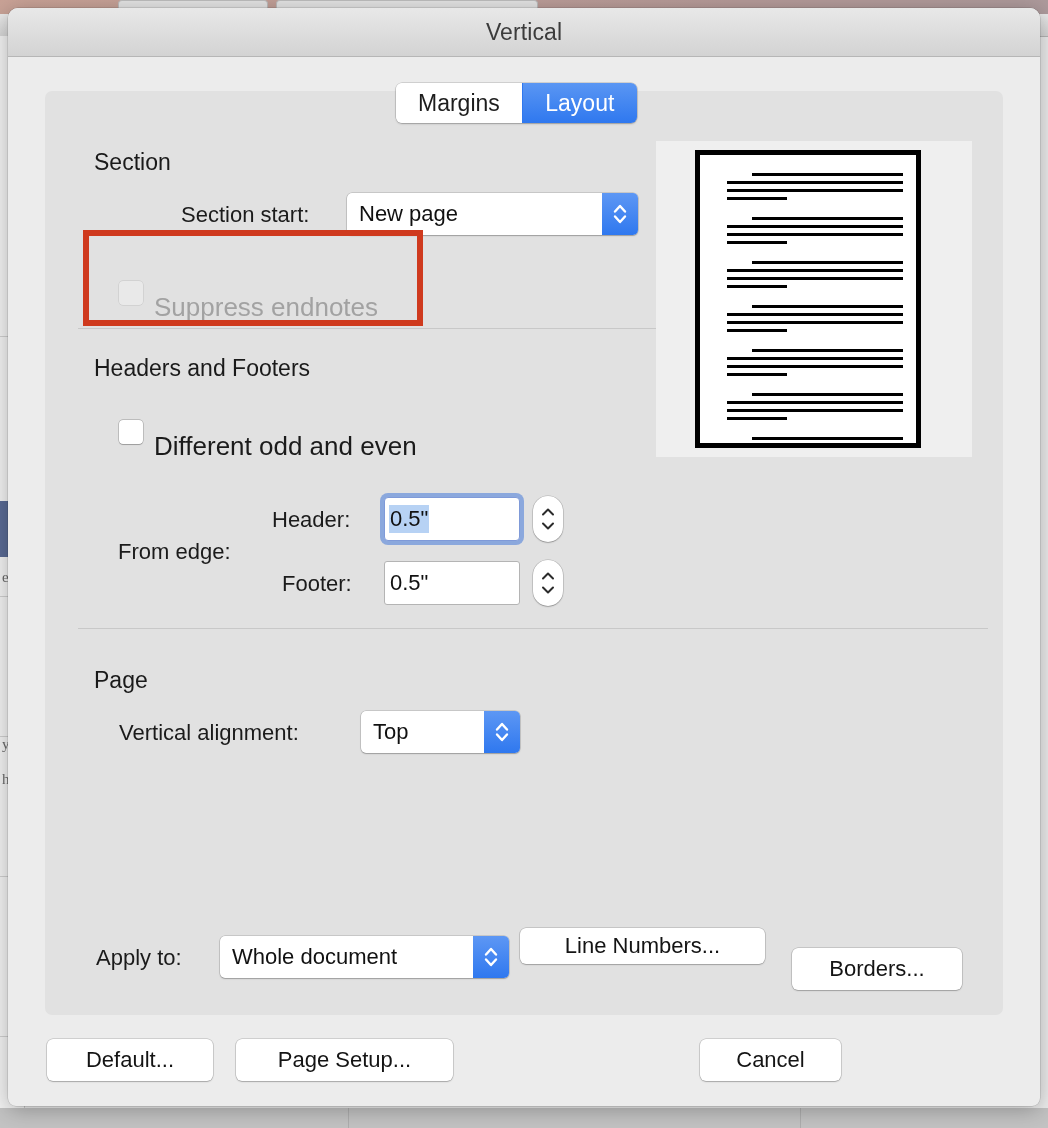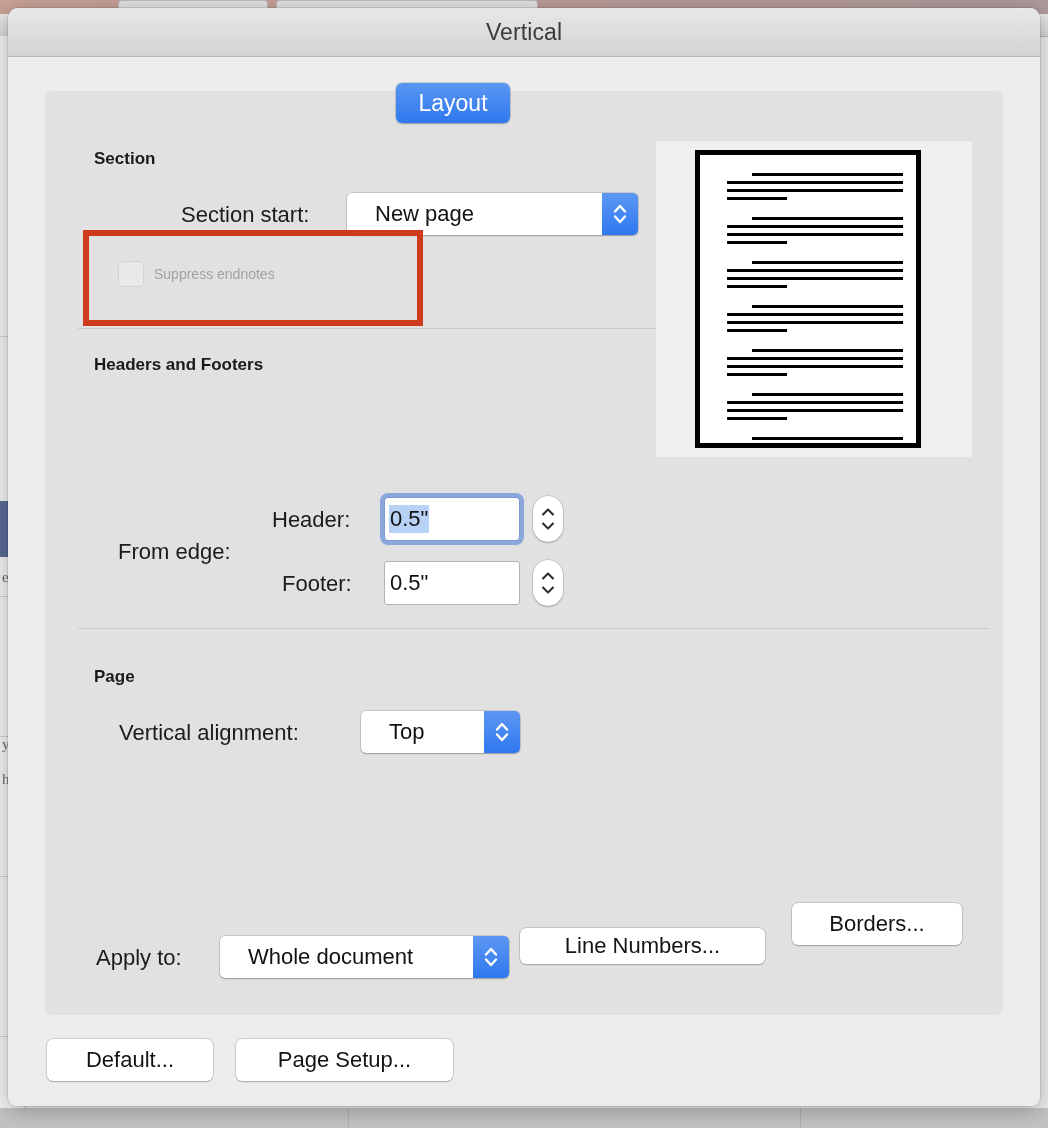--- a/index.html
+++ b/index.html
@@ -154,22 +154,22 @@
     left: 37px;
     top: 83px;
     width: 958px;
     height: 924px;
     background: #e1e1e1;
     border-radius: 7px;
   }
 
   .group-title {
     position: absolute;
-    font-size: 17px;
-    font-weight: bold;
+    font-size: 23px;
+    font-weight: normal;
     color: #1a1a1a;
   }
   .row-label {
     position: absolute;
     font-size: 22px;
     color: #1b1b1b;
     white-space: nowrap;
   }
 
   
@@ -178,21 +178,21 @@
     height: 42px;
     background: #ffffff;
     border-radius: 5px;
     box-shadow: 0 1px 1.5px rgba(0,0,0,0.22), 0 0 0 0.5px rgba(0,0,0,0.22);
     display: flex;
     align-items: center;
     cursor: default;
   }
   .popup .pv {
     flex: 1 1 auto;
-    padding-left: 28px;
+    padding-left: 12px;
     font-size: 22px;
     color: #111;
     white-space: nowrap;
     overflow: hidden;
   }
   .popup .arrows {
     width: 36px;
     height: 100%;
     flex: 0 0 36px;
     border-radius: 0 5px 5px 0;
@@ -215,21 +215,21 @@
     width: 24px;
     height: 24px;
     border-radius: 4px;
     background: #ffffff;
     box-shadow: 0 0.5px 1px rgba(0,0,0,0.18), 0 0 0 0.5px rgba(0,0,0,0.30);
   }
   .check-row.disabled .cbox {
     background: #e9e9e9;
     box-shadow: 0 0 0 0.5px rgba(0,0,0,0.13);
   }
-  .check-label { font-size: 14px; color: #1b1b1b; white-space: nowrap; }
+  .check-label { font-size: 26px; color: #1b1b1b; white-space: nowrap; margin-top: 30px; }
   .check-row.disabled .check-label { color: #a2a2a2; }
 
   
   .field-wrap { position: absolute; }
   .field {
     width: 136px;
     height: 44px;
     background: #ffffff;
     border: 1px solid #b4b4b4;
     border-radius: 3px;
@@ -362,20 +362,21 @@
 
   <div class="dialog">
 
     <div class="titlebar">
       <div class="title-text">Vertical</div>
     </div>
 
     <div class="panel"></div>
 
     <div class="tabs">
+      <div class="tab">Margins</div>
       <div class="tab active">Layout</div>
     </div>
 
     <div class="group-title" style="left:86px; top:141px;">Section</div>
 
     <div class="row-label" style="left:159px; top:194px;margin-left:14px;">Section start:</div>
 
     <div class="popup" style="left:339px; top:185px; width:291px;">
       <div class="pv">New page</div>
       <div class="arrows">
@@ -388,20 +389,24 @@
 
     <div class="check-row disabled" style="left:111px; top:254px;">
       <div class="cbox"></div>
       <div class="check-label">Suppress endnotes</div>
     </div>
 
     <div class="sep" style="left:70px; top:320px; width:578px;"></div>
 
     <div class="group-title" style="left:86px; top:347px;">Headers and Footers</div>
 
+    <div class="check-row" style="left:111px; top:393px;">
+      <div class="cbox"></div>
+      <div class="check-label">Different odd and even</div>
+    </div>
 
 
     <div class="row-label" style="left:110px; top:531px;">From edge:</div>
 
     <div class="row-label" style="left:264px; top:499px;">Header:</div>
 
     <div class="field-wrap" style="left:376px; top:489px;">
       <div class="field focused">
         <span class="val">0.5"</span>
       </div>
@@ -456,26 +461,27 @@
       <div class="arrows">
         <svg width="18" height="28" viewBox="0 0 18 28">
           <path d="M4 11.5 L9 6 L14 11.5" fill="none" stroke="#fff" stroke-width="2.4" stroke-linecap="round" stroke-linejoin="round"></path>
           <path d="M4 16.5 L9 22 L14 16.5" fill="none" stroke="#fff" stroke-width="2.4" stroke-linecap="round" stroke-linejoin="round"></path>
         </svg>
       </div>
     </div>
 
     <div class="btn" style="left:512px; top:920px; width:245px; height:36px;">Line Numbers...</div>
 
-    <div class="btn" style="left:784px; top:895px; width:170px; height:42px;">Borders...</div>
+    <div class="btn" style="left:784px; top:940px; width:170px; height:42px;">Borders...</div>
 
     <div class="btn" style="left:39px; top:1031px; width:166px;">Default...</div>
 
     <div class="btn" style="left:228px; top:1031px; width:217px;">Page Setup...</div>
 
+    <div class="btn" style="left:692px; top:1031px; width:141px;">Cancel</div>
 
 
     <div class="preview">
       <div class="preview-page">
         <div class="pv-lines" id="pv-lines">
             <div class="pl indent"></div>
             <div class="pl full"></div>
             <div class="pl full"></div>
             <div class="pl short"></div>
             <div class="pgap"></div>

